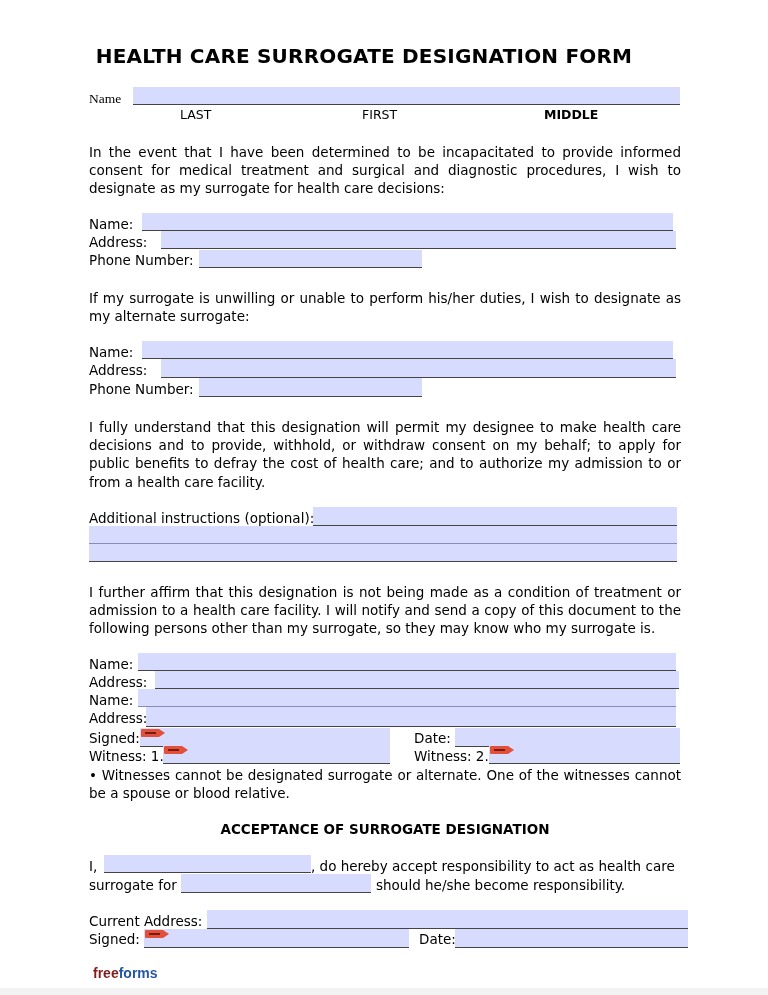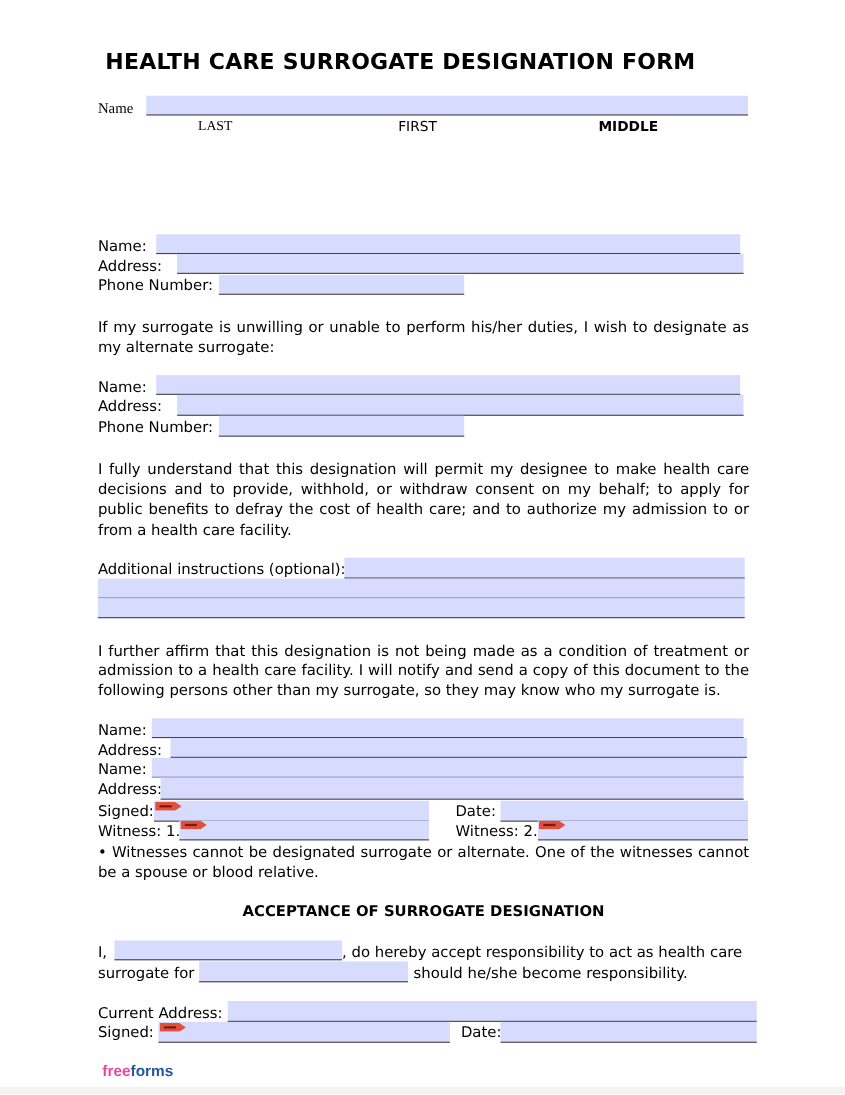--- a/index.html
+++ b/index.html
@@ -11,37 +11,38 @@
   .lbl { position:absolute; font-size:13.5px; white-space:nowrap; line-height:17px; }
   .para { position:absolute; left:89px; width:592px; font-size:13.5px; line-height:18.2px; text-align:justify; }
   .field { position:absolute; background:#d7dcff; border-bottom:1px solid #444; box-sizing:border-box; }
   .field.nob { border-bottom:1px solid #8a8ab8; }
   .sub { position:absolute; font-size:12.5px; }
   .sig-tag { position:absolute; width:24px; height:8px; background:#e0503a; border-radius:1px;
              clip-path: polygon(0 0, 75% 0, 100% 50%, 75% 100%, 0 100%); }
   .sig-tag::after { content:""; position:absolute; left:4px; top:3px; width:11px; height:2px; background:#7a1a10; }
   .h2 { position:absolute; left:0; width:770px; top:821px; text-align:center; font-weight:bold; font-size:13.5px; }
   .brand { position:absolute; left:93px; top:965px; font-size:14px; font-weight:bold; font-family:"Liberation Sans", sans-serif; }
-  .brand .a { color:#ec4899; }
+  .brand .a { color:#7f1d1d; }
   .brand .b { color:#2456a4; }
   .footer-bar { position:absolute; left:0; top:988px; width:768px; height:7px; background:#f3f3f3; }
 </style>
 </head>
 <body>
 
 <div class="page">
 
   <div class="title">HEALTH CARE SURROGATE DESIGNATION FORM</div>
 
   <div class="lbl" style="left:89px;top:90px;font-family:Liberation Serif, serif;">Name</div>
   <div class="field" style="left:133px;top:87px;width:547px;height:18px;"></div>
-  <div class="sub" style="left:180px;top:107px;font-family:Liberation Serif, serif;">LAST</div>
+  <div class="sub" style="left:180px;top:107px;">LAST</div>
   <div class="sub" style="left:362px;top:107px;">FIRST</div>
   <div class="sub" style="left:544px;top:107px;font-weight:bold;">MIDDLE</div>
 
+  <div class="para" style="top:143px;">In the event that I have been determined to be incapacitated to provide informed consent for medical treatment and surgical and diagnostic procedures, I wish to designate as my surrogate for health care decisions:</div>
 
   <div class="lbl" style="left:89px;top:216px;">Name:</div>
   <div class="field" style="left:142px;top:213px;width:531px;height:18px;"></div>
   <div class="lbl" style="left:89px;top:234px;">Address:</div>
   <div class="field" style="left:161px;top:231px;width:515px;height:18px;"></div>
   <div class="lbl" style="left:89px;top:252px;">Phone Number:</div>
   <div class="field" style="left:199px;top:250px;width:223px;height:18px;"></div>
 
   <div class="para" style="top:289px;">If my surrogate is unwilling or unable to perform his/her duties, I wish to designate as my alternate surrogate:</div>
 

